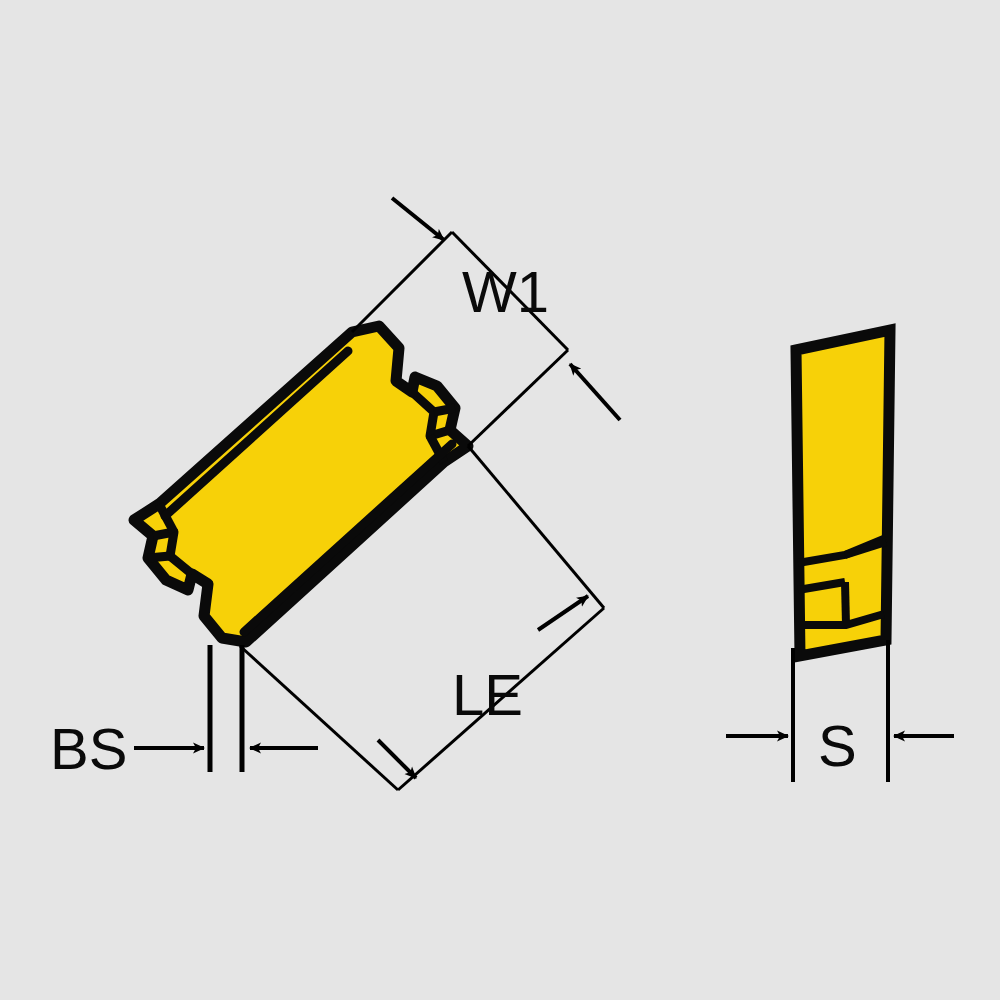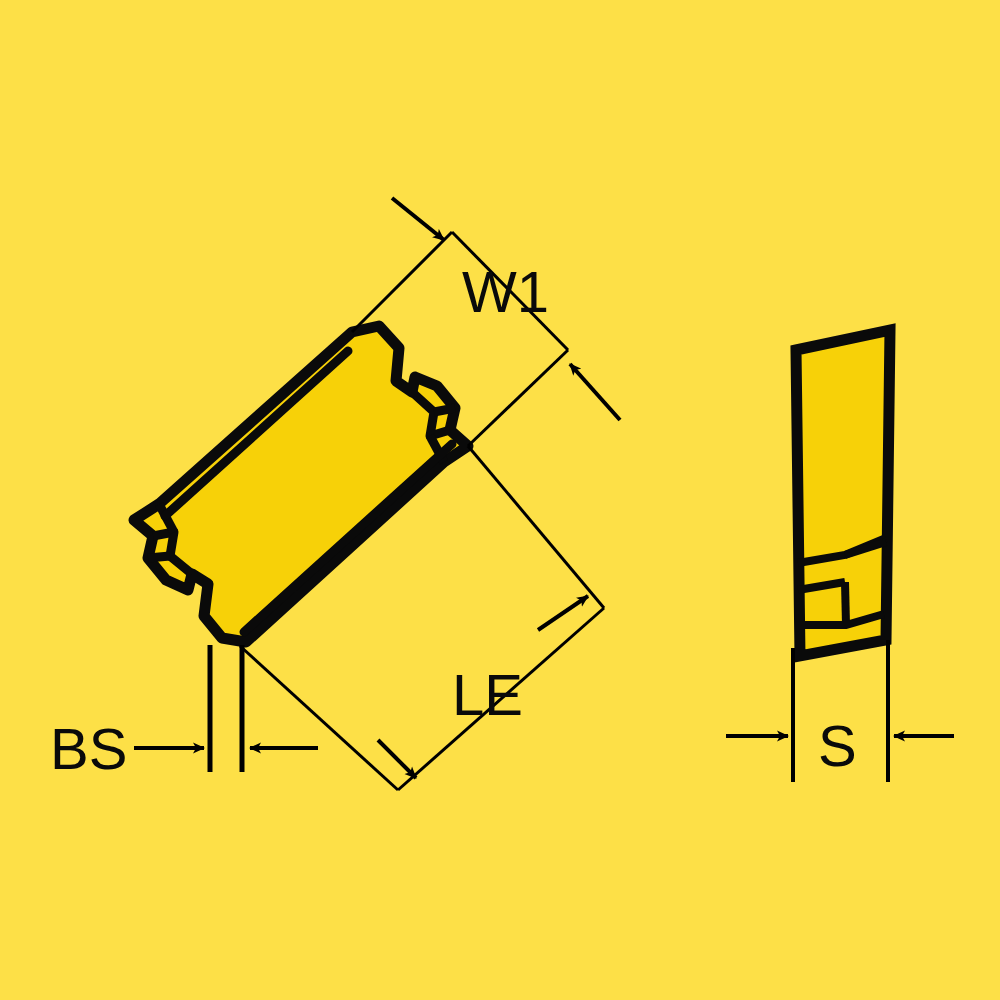--- a/index.html
+++ b/index.html
@@ -11,21 +11,21 @@
   body {
     width: 1000px;
     height: 1000px;
     font-family: "Liberation Sans", sans-serif;
     overflow: hidden;
   }
   #stage {
     position: relative;
     width: 1000px;
     height: 1000px;
-    background: #fde047;
+    background: #e5e5e5;
   }
   #drawing {
     position: absolute;
     left: 0;
     top: 0;
     width: 1000px;
     height: 1000px;
     display: block;
   }
   .dim-label {

